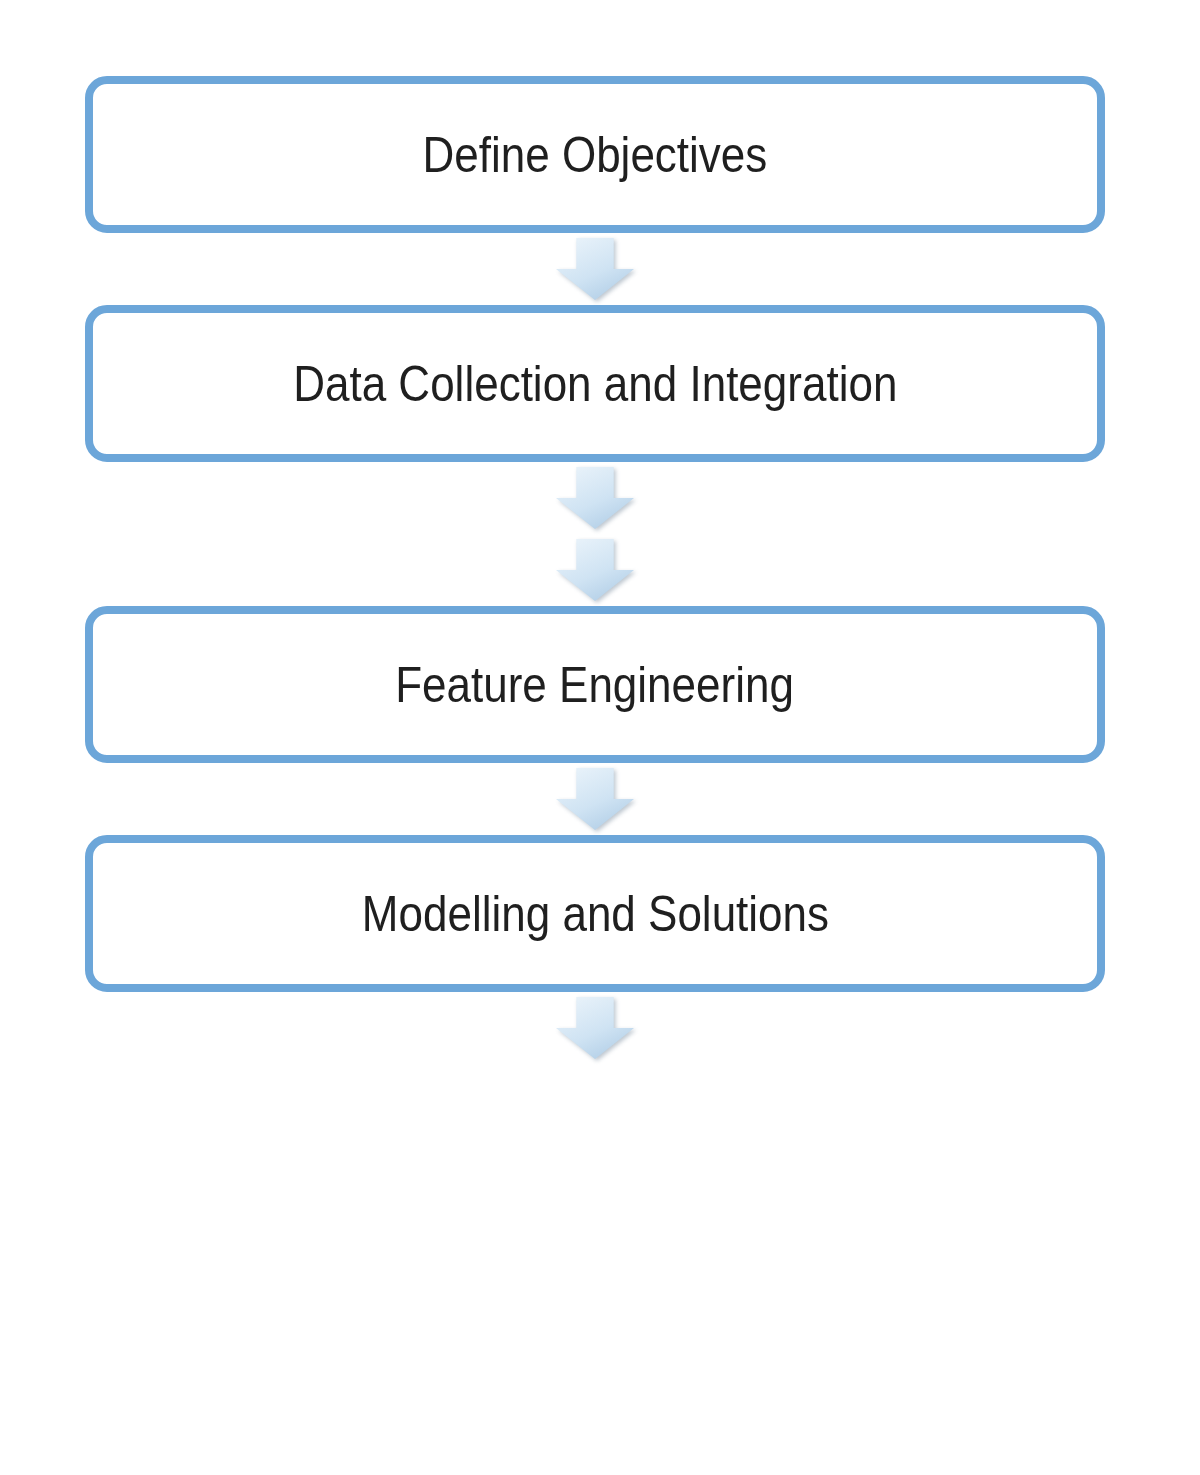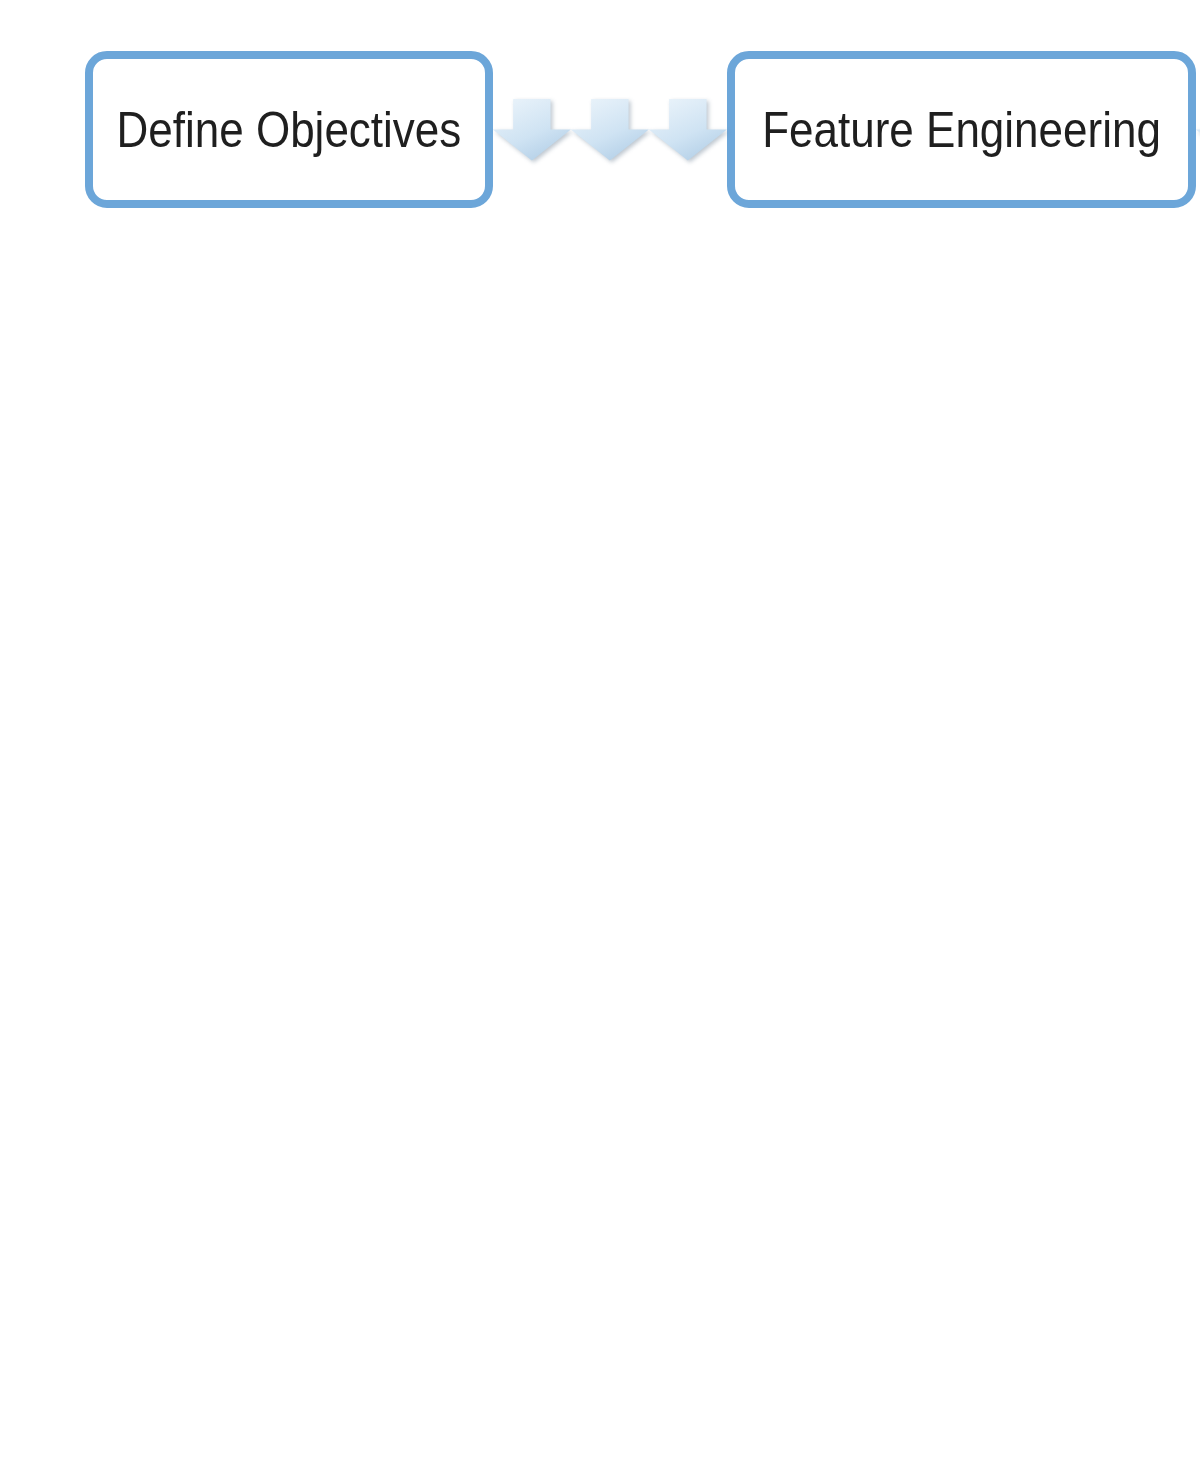--- a/index.html
+++ b/index.html
@@ -21,24 +21,24 @@
   }
   .canvas {
     position: relative;
     width: 1200px;
     height: 1475px;
     background: var(--background);
   }
   .flow {
     position: absolute;
     left: 85px;
-    top: 51px;
+    top: 76px;
     width: 1020px;
     display: flex;
-    flex-direction: row;
+    flex-direction: column;
     align-items: center;
   }
   .step-box {
     width: 100%;
     height: 157px;
     background: var(--box-fill);
     border: 8px solid var(--box-border);
     border-radius: 22px;
     display: flex;
     align-items: center;
@@ -75,38 +75,44 @@
   <div class="flow">
 
     <div class="step-box">
       <span class="step-label">Define Objectives</span>
     </div>
 
     <div class="arrow-wrap">
       <div class="down-arrow"></div>
     </div>
 
+    <div class="step-box">
+      <span class="step-label">Data Collection and Integration</span>
+    </div>
 
     <div class="arrow-wrap">
       <div class="down-arrow"></div>
     </div>
 
 
     <div class="arrow-wrap">
       <div class="down-arrow"></div>
     </div>
 
     <div class="step-box">
       <span class="step-label">Feature Engineering</span>
     </div>
 
     <div class="arrow-wrap">
       <div class="down-arrow"></div>
     </div>
 
+    <div class="step-box">
+      <span class="step-label">Modelling and Solutions</span>
+    </div>
 
     <div class="arrow-wrap">
       <div class="down-arrow"></div>
     </div>
 
 
   </div>
 </div>
 
 </body></html>

